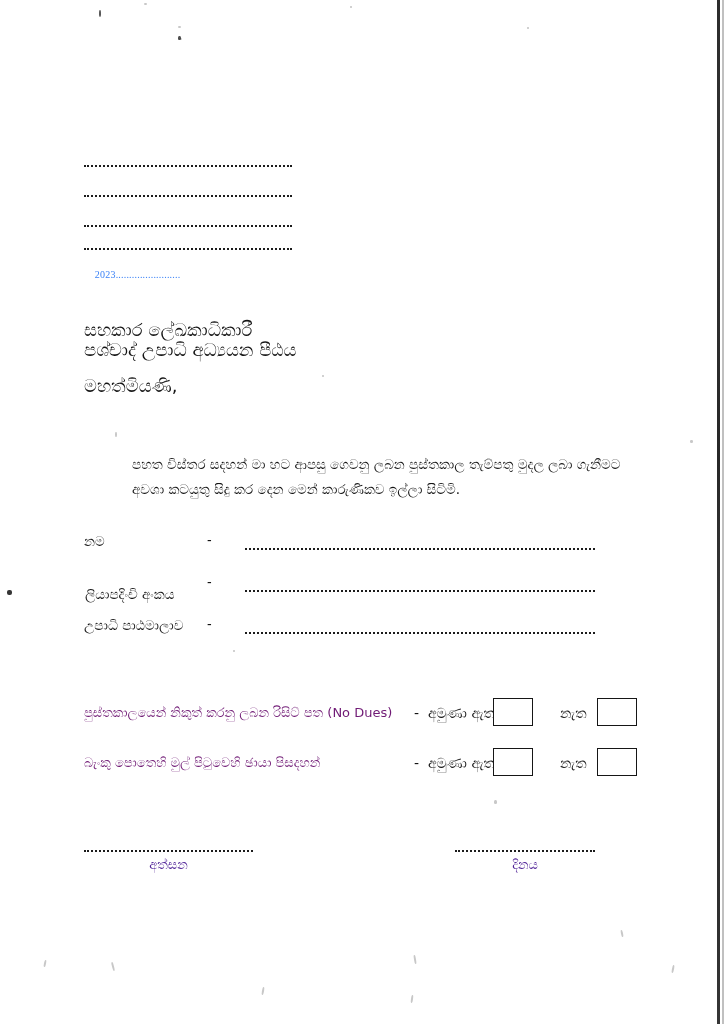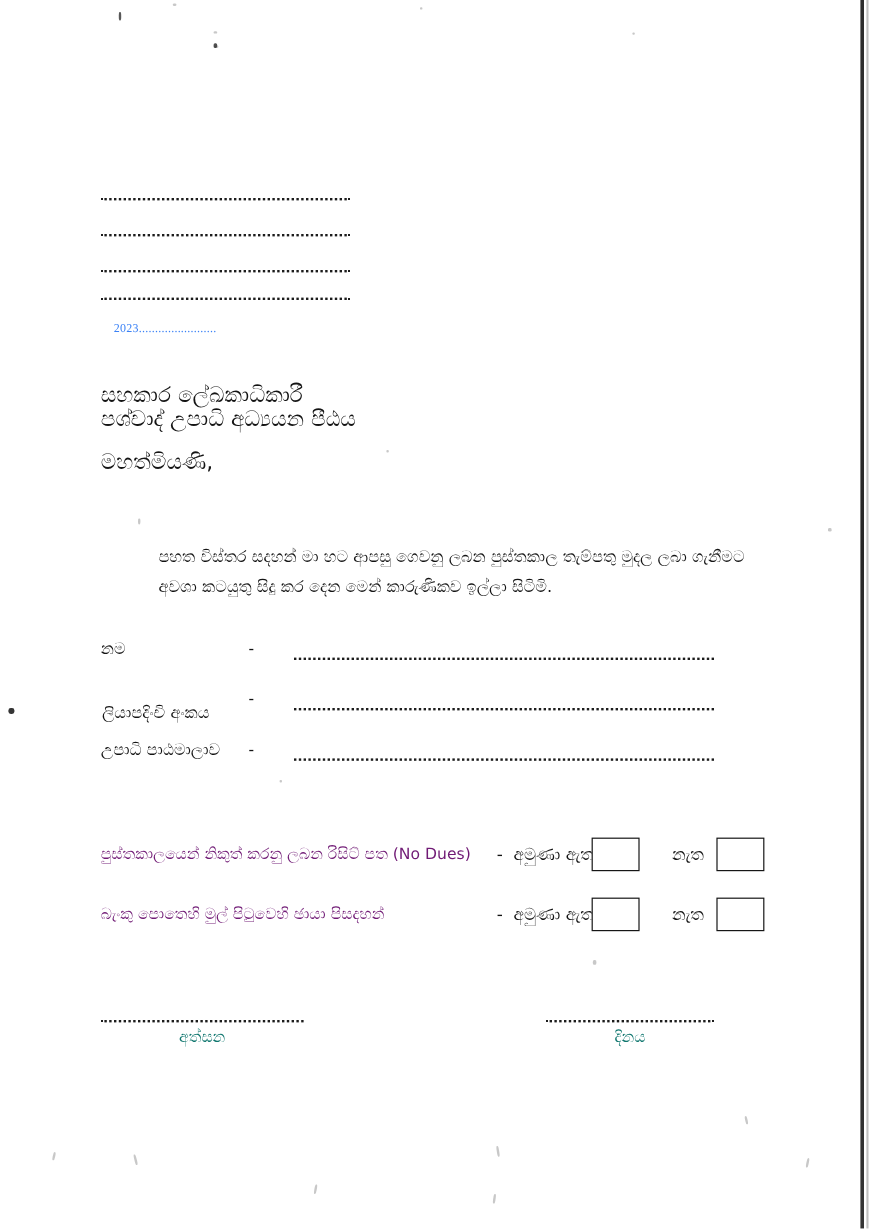--- a/index.html
+++ b/index.html
@@ -131,21 +131,21 @@
     height: 28px;
     border: 1.6px solid #161616;
     background: #ffffff;
     box-sizing: border-box;
   }
 
   .sign-caption {
     position: absolute;
     font-family: "DejaVu Sans", "Liberation Sans", sans-serif;
     font-size: 13px;
-    color: #0f766e;
+    color: #4c1d95;
     text-align: center;
     white-space: pre;
   }
 </style>
 </head>
 <body>
 
 <div id="page">
 
   <div class="speck" style="left:99px;  top:10px;  width:2px; height:7px; background:#2e2e2e; opacity:.8;"></div>

